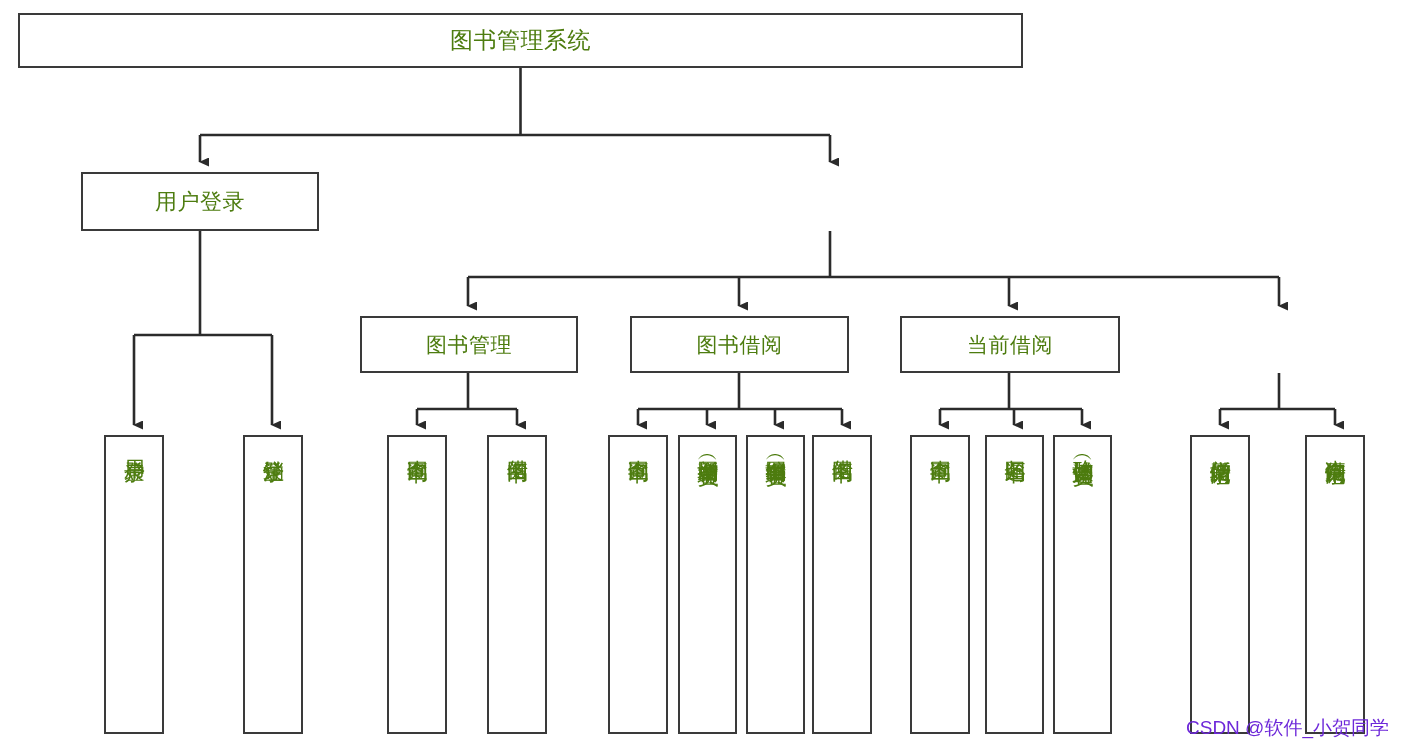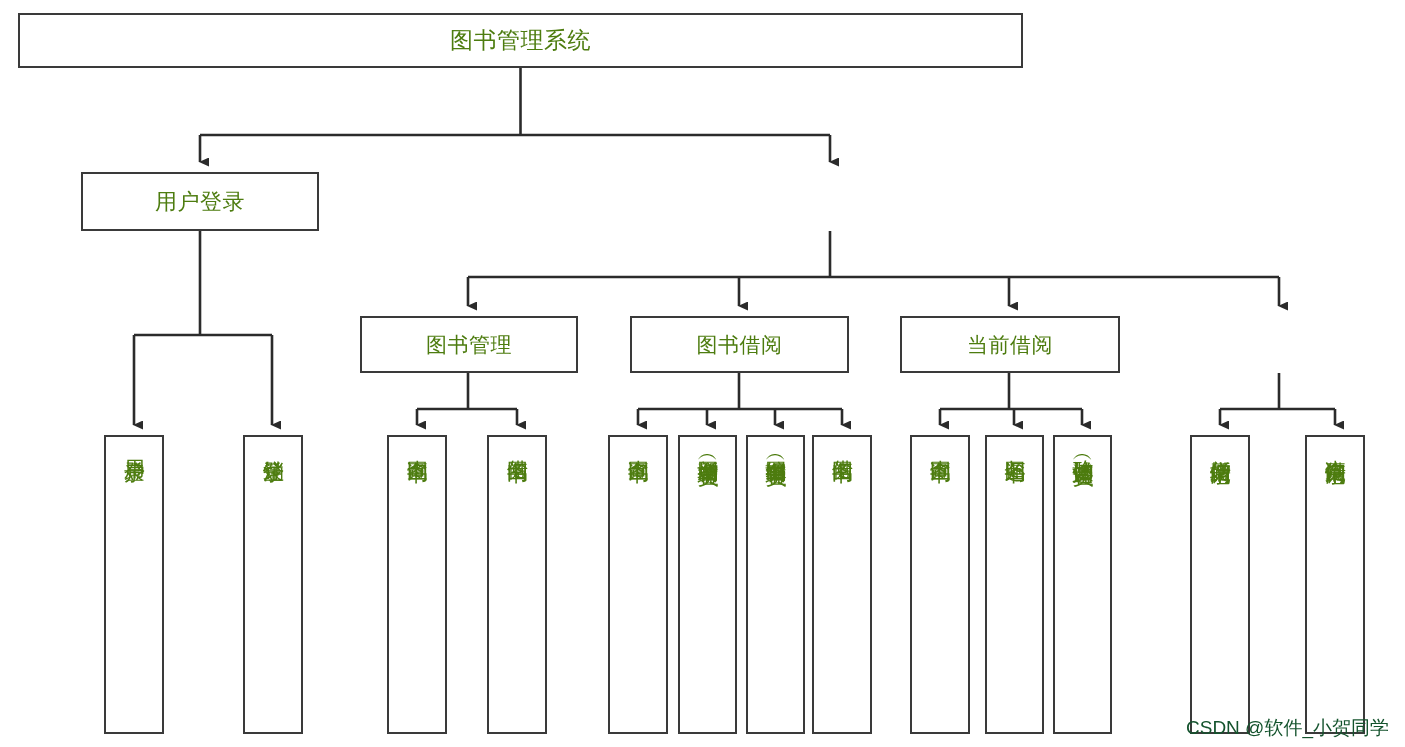--- a/index.html
+++ b/index.html
@@ -60,21 +60,21 @@
   .node-leaf .node-label {
     font-size: 21px;
     writing-mode: vertical-rl;
     text-orientation: upright;
     line-height: 1.18;
     white-space: normal;
     letter-spacing: 1px;
   }
   .watermark {
     position: absolute;
-    color: #14532d;
+    color: #6d28d9;
     font-size: 19px;
     font-family: "Liberation Sans", "DejaVu Sans", sans-serif;
     white-space: nowrap;
     pointer-events: none;
   }
 </style>
 </head>
 <body>
 
 <div id="diagram-root">

